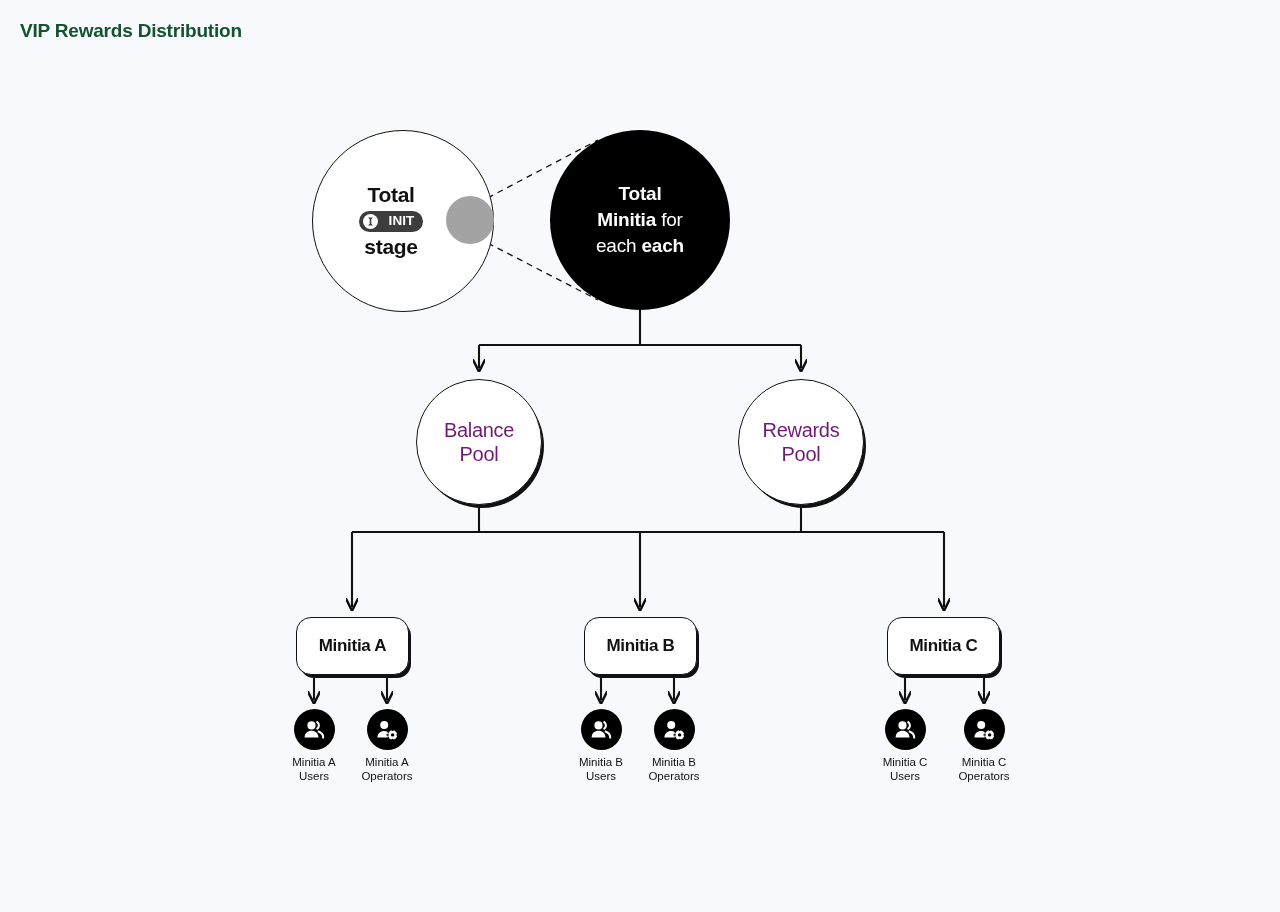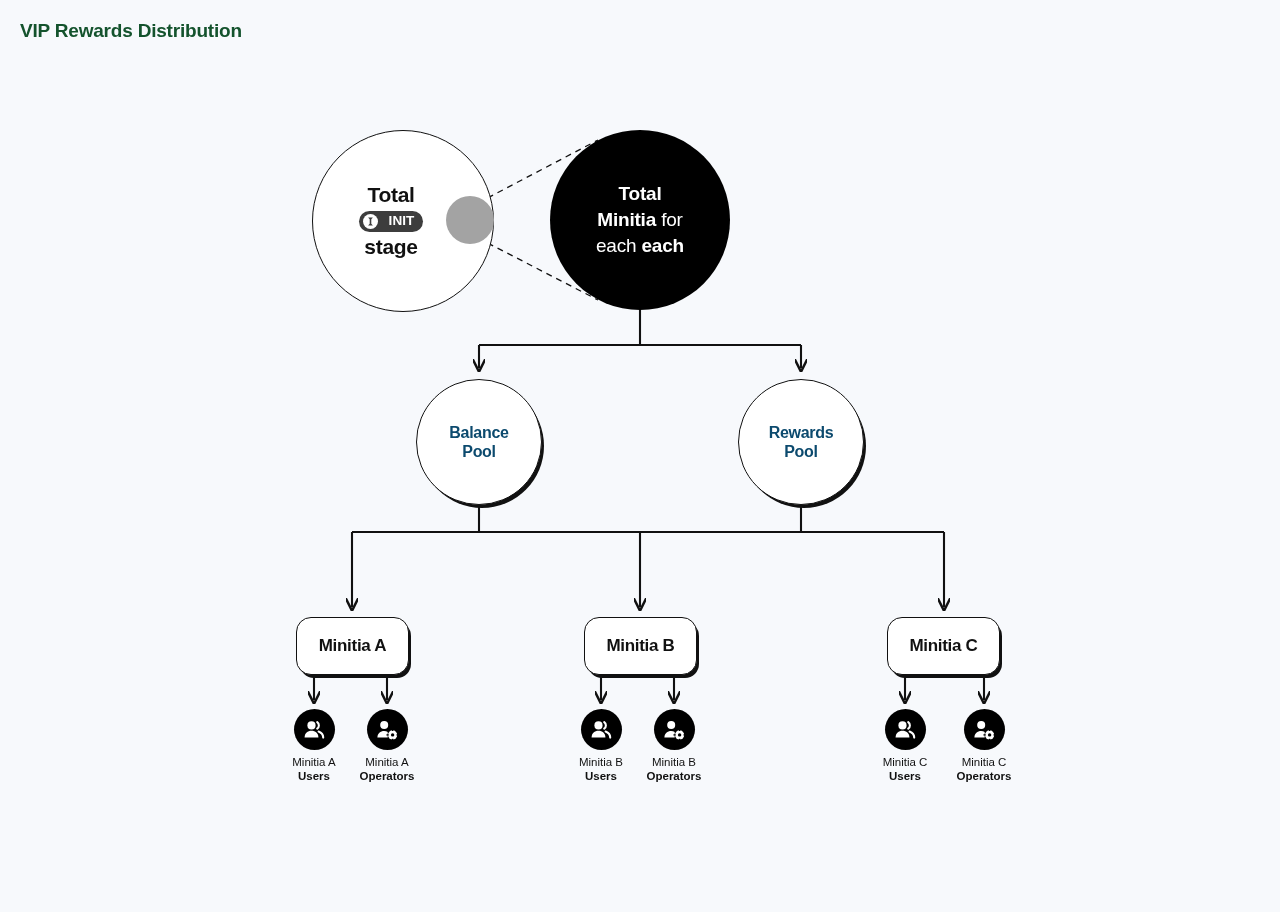--- a/index.html
+++ b/index.html
@@ -137,25 +137,25 @@
     border-radius: 50%;
     background: #ffffff;
     border: 1.4px solid #111111;
     display: flex;
     align-items: center;
     justify-content: center;
     text-align: center;
     box-shadow: 3px 4px 0 -1px #111111;
   }
   .pool-label {
-    font-size: 16px;
-    font-weight: bold;
+    font-size: 20px;
+    font-weight: normal;
     line-height: 1.2;
     letter-spacing: -0.3px;
-    color: #0c4a6e;
+    color: #701a75;
   }
   #balance-pool { left: 416px; top: 379px; }
   #weight-pool  { left: 738px; top: 379px; }
 
   
   .minitia-box {
     width: 113px; height: 58px;
     border-radius: 15px;
     background: #ffffff;
     border: 1.6px solid #111111;
@@ -192,21 +192,21 @@
   .leaf-icon svg { display: block; }
   .leaf-caption {
     margin-top: 6px;
     text-align: center;
     font-size: 11.5px;
     line-height: 1.18;
     color: #111111;
     white-space: nowrap;
   }
   .leaf-caption .c1 { font-weight: normal; display: block; }
-  .leaf-caption .c2 { font-weight: bold; display: block; }
+  .leaf-caption .c2 { font-weight: normal; display: block; }
 
   #leaf-a-users     { left: 259px; top: 709px; }
   #leaf-a-operators { left: 332px; top: 709px; }
   #leaf-b-users     { left: 546px; top: 709px; }
   #leaf-b-operators { left: 619px; top: 709px; }
   #leaf-c-users     { left: 850px; top: 709px; }
   #leaf-c-operators { left: 929px; top: 709px; }
 </style>
 </head>
 <body>

